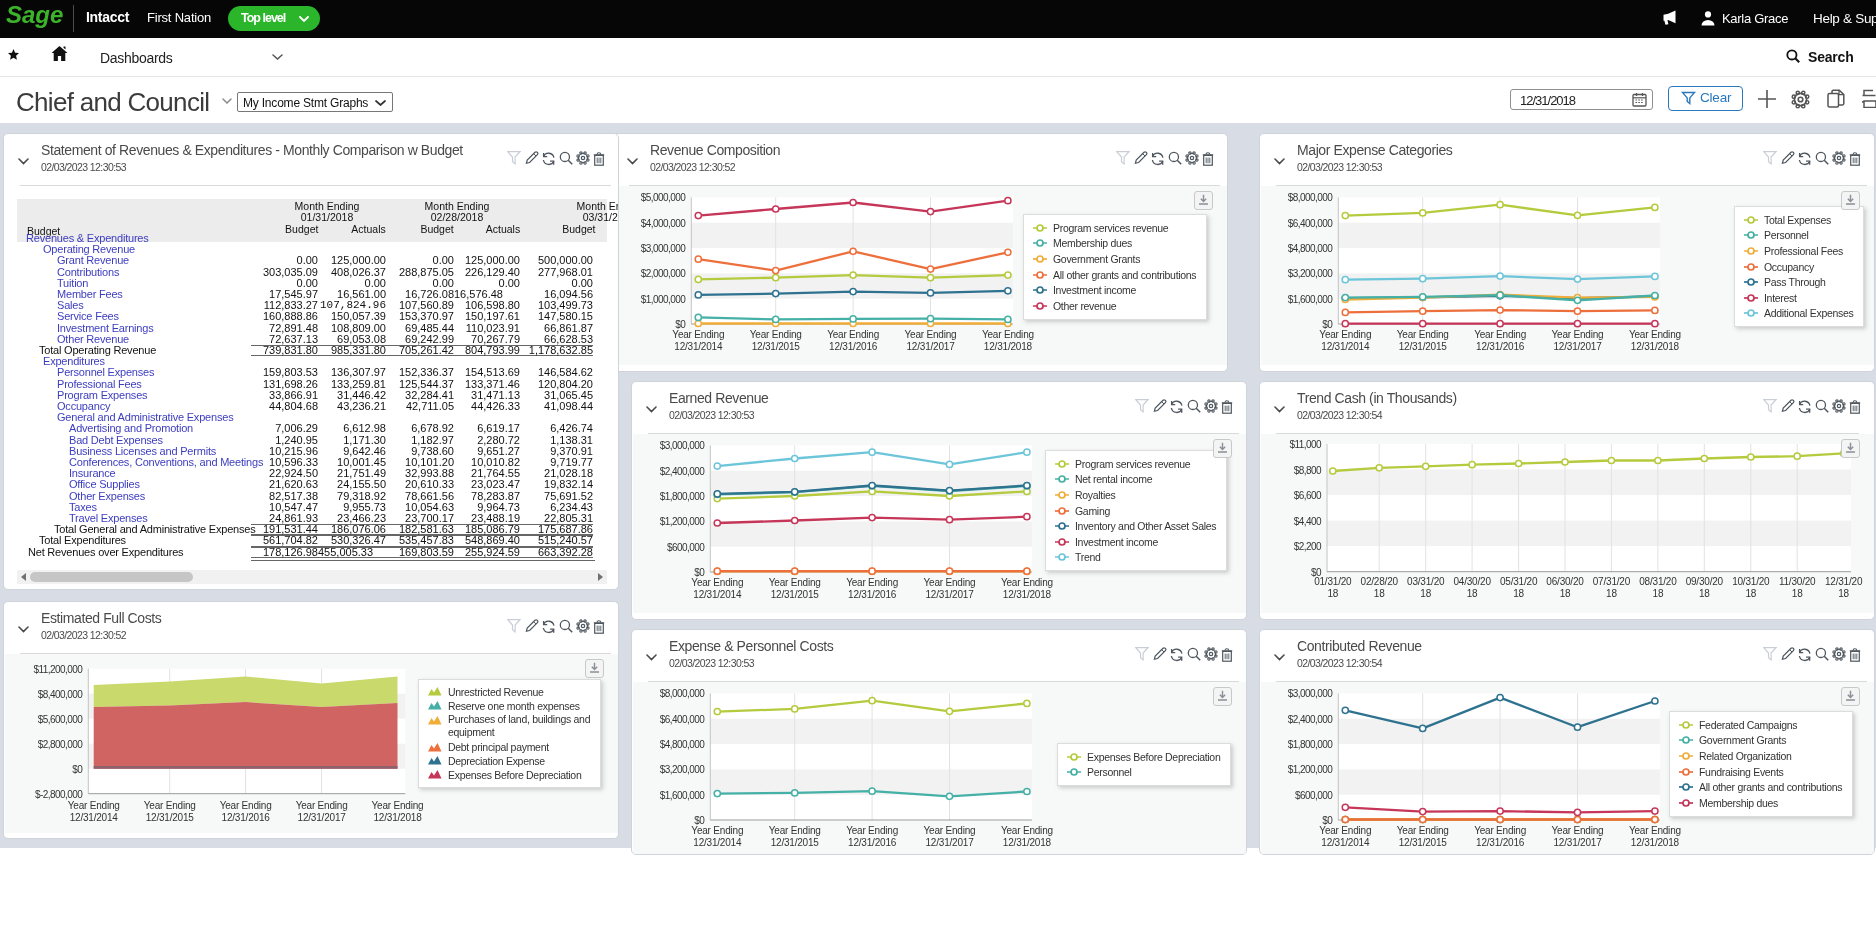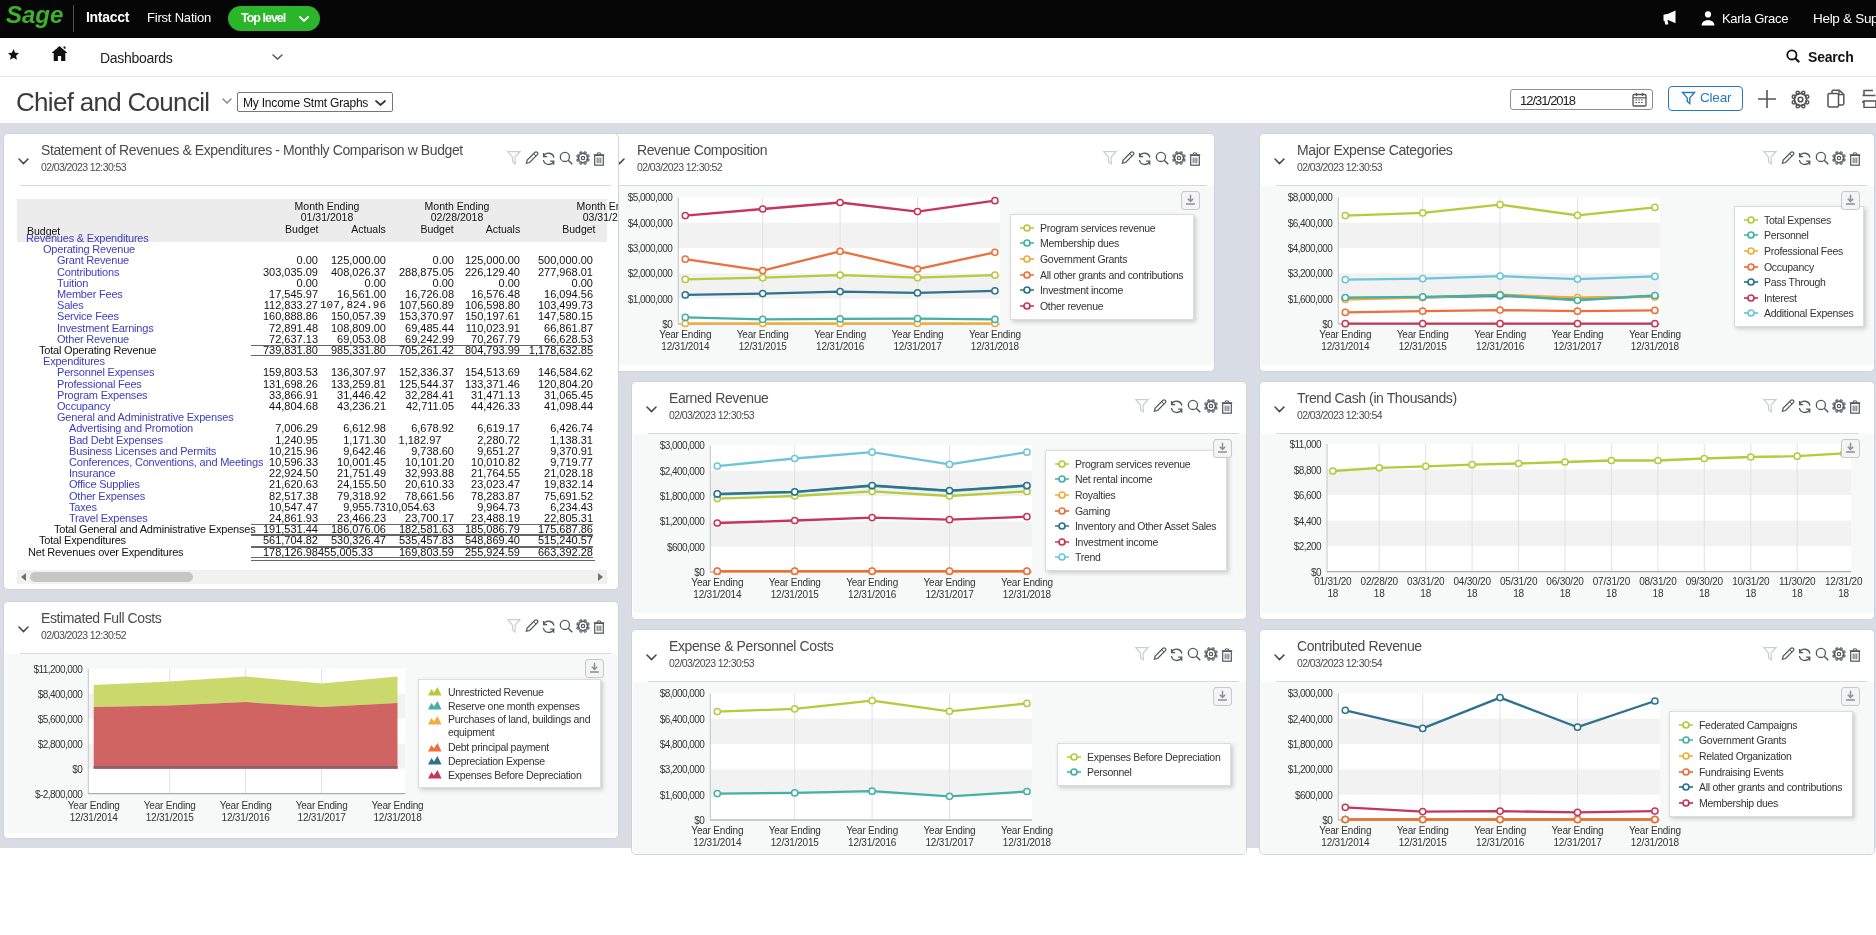--- a/index.html
+++ b/index.html
@@ -101,21 +101,21 @@
       <path d="M12 1.2 v4.4 h4.8" fill="none" stroke="#555" stroke-width="1.3"></path>
     </svg>
     <svg class="abs" style="left:1862px;top:11px" width="14" height="19" viewBox="0 0 14 19">
       <path d="M2 6 V1.5 h9 M2 13 H1 a1 1 0 0 1 -1 -1" fill="none" stroke="#555" stroke-width="1.5"></path>
       <rect x="2" y="12" width="12" height="6.5" fill="none" stroke="#555" stroke-width="1.5"></rect>
       <path d="M0.5 6.5 h13" stroke="#555" stroke-width="1.5"></path>
     </svg>
   </div>
 <div id="content"></div>
 <div style="position:absolute;left:0;top:0">
-    <div class="panel" style="left:599px;top:133px;width:616px;height:239px">
+    <div class="panel" style="left:612px;top:133px;width:616px;height:239px">
       <svg class="abs" style="left:14px;top:24px" width="11" height="6.5" viewBox="0 0 11 6.5">
         <path d="M1 1 L5.5 5.5 L10 1" fill="none" stroke="#4a4a4a" stroke-width="1.6" stroke-linecap="round"></path>
       </svg>
       <div class="ptitle">Revenue Composition</div>
       <div class="pts">02/03/2023 12:30:52</div>
       <div class="pdiv" style="width:591px"></div>
       <svg class="abs" style="left:503px;top:17px" width="14" height="14" viewBox="0 0 14 14">
         <path d="M0.7 0.7 h12.2 l-4.8 5.3 v6.9 l-2.6 -2.1 v-4.8 Z" fill="none" stroke="#c9ced6" stroke-width="1.2"></path>
       </svg>
       <svg class="abs" style="left:521px;top:17px" width="14" height="14" viewBox="0 0 14 14">
@@ -1178,21 +1178,21 @@
             <td style="text-align:right;color:#111;">0.00</td>
             <td style="text-align:right;color:#111;">0.00</td>
             <td style="text-align:right;color:#111;">0.00</td>
             <td style="text-align:right;color:#111;">0.00</td>
           </tr>
           <tr>
             <td style="padding-left:40px;color:#3d3dc0;white-space:nowrap;letter-spacing:-0.2px">Member Fees</td>
             <td style="text-align:right;color:#111;">17,545.97</td>
             <td style="text-align:right;color:#111;">16,561.00</td>
             <td style="text-align:right;color:#111;">16,726.08</td>
-            <td style="text-align:right;color:#111;">16,576.48</td>
+            <td style="text-align:left;color:#111;">16,576.48</td>
             <td style="text-align:right;color:#111;">16,094.56</td>
           </tr>
           <tr>
             <td style="padding-left:40px;color:#3d3dc0;white-space:nowrap;letter-spacing:-0.2px">Sales</td>
             <td style="text-align:right;color:#111;">112,833.27</td>
             <td style="text-align:right;color:#111;font-family:Liberation Mono, monospace;">107,824.96</td>
             <td style="text-align:right;color:#111;">107,560.89</td>
             <td style="text-align:right;color:#111;">106,598.80</td>
             <td style="text-align:right;color:#111;">103,499.73</td>
           </tr>
@@ -1281,21 +1281,21 @@
             <td style="text-align:right;color:#111;">7,006.29</td>
             <td style="text-align:right;color:#111;">6,612.98</td>
             <td style="text-align:right;color:#111;">6,678.92</td>
             <td style="text-align:right;color:#111;">6,619.17</td>
             <td style="text-align:right;color:#111;">6,426.74</td>
           </tr>
           <tr>
             <td style="padding-left:52px;color:#3d3dc0;white-space:nowrap;letter-spacing:-0.2px">Bad Debt Expenses</td>
             <td style="text-align:right;color:#111;">1,240.95</td>
             <td style="text-align:right;color:#111;">1,171.30</td>
-            <td style="text-align:center;color:#111;">1,182.97</td>
+            <td style="text-align:right;color:#111;">1,182.97</td>
             <td style="text-align:right;color:#111;">2,280.72</td>
             <td style="text-align:right;color:#111;">1,138.31</td>
           </tr>
           <tr>
             <td style="padding-left:52px;color:#3d3dc0;white-space:nowrap;letter-spacing:-0.2px">Business Licenses and Permits</td>
             <td style="text-align:right;color:#111;">10,215.96</td>
             <td style="text-align:right;color:#111;">9,642.46</td>
             <td style="text-align:right;color:#111;">9,738.60</td>
             <td style="text-align:right;color:#111;">9,651.27</td>
             <td style="text-align:right;color:#111;">9,370.91</td>
@@ -1329,21 +1329,21 @@
             <td style="text-align:right;color:#111;">82,517.38</td>
             <td style="text-align:right;color:#111;">79,318.92</td>
             <td style="text-align:right;color:#111;">78,661.56</td>
             <td style="text-align:right;color:#111;">78,283.87</td>
             <td style="text-align:right;color:#111;">75,691.52</td>
           </tr>
           <tr>
             <td style="padding-left:52px;color:#3d3dc0;white-space:nowrap;letter-spacing:-0.2px">Taxes</td>
             <td style="text-align:right;color:#111;">10,547.47</td>
             <td style="text-align:right;color:#111;">9,955.73</td>
-            <td style="text-align:left;color:#111;">10,054.63</td>
+            <td style="text-align:right;color:#111;">10,054.63</td>
             <td style="text-align:right;color:#111;">9,964.73</td>
             <td style="text-align:right;color:#111;">6,234.43</td>
           </tr>
           <tr>
             <td style="padding-left:52px;color:#3d3dc0;white-space:nowrap;letter-spacing:-0.2px">Travel Expenses</td>
             <td style="text-align:right;color:#111;">24,861.93</td>
             <td style="text-align:right;color:#111;">23,466.23</td>
             <td style="text-align:right;color:#111;">23,700.17</td>
             <td style="text-align:right;color:#111;">23,488.19</td>
             <td style="text-align:right;color:#111;">22,805.31</td>

